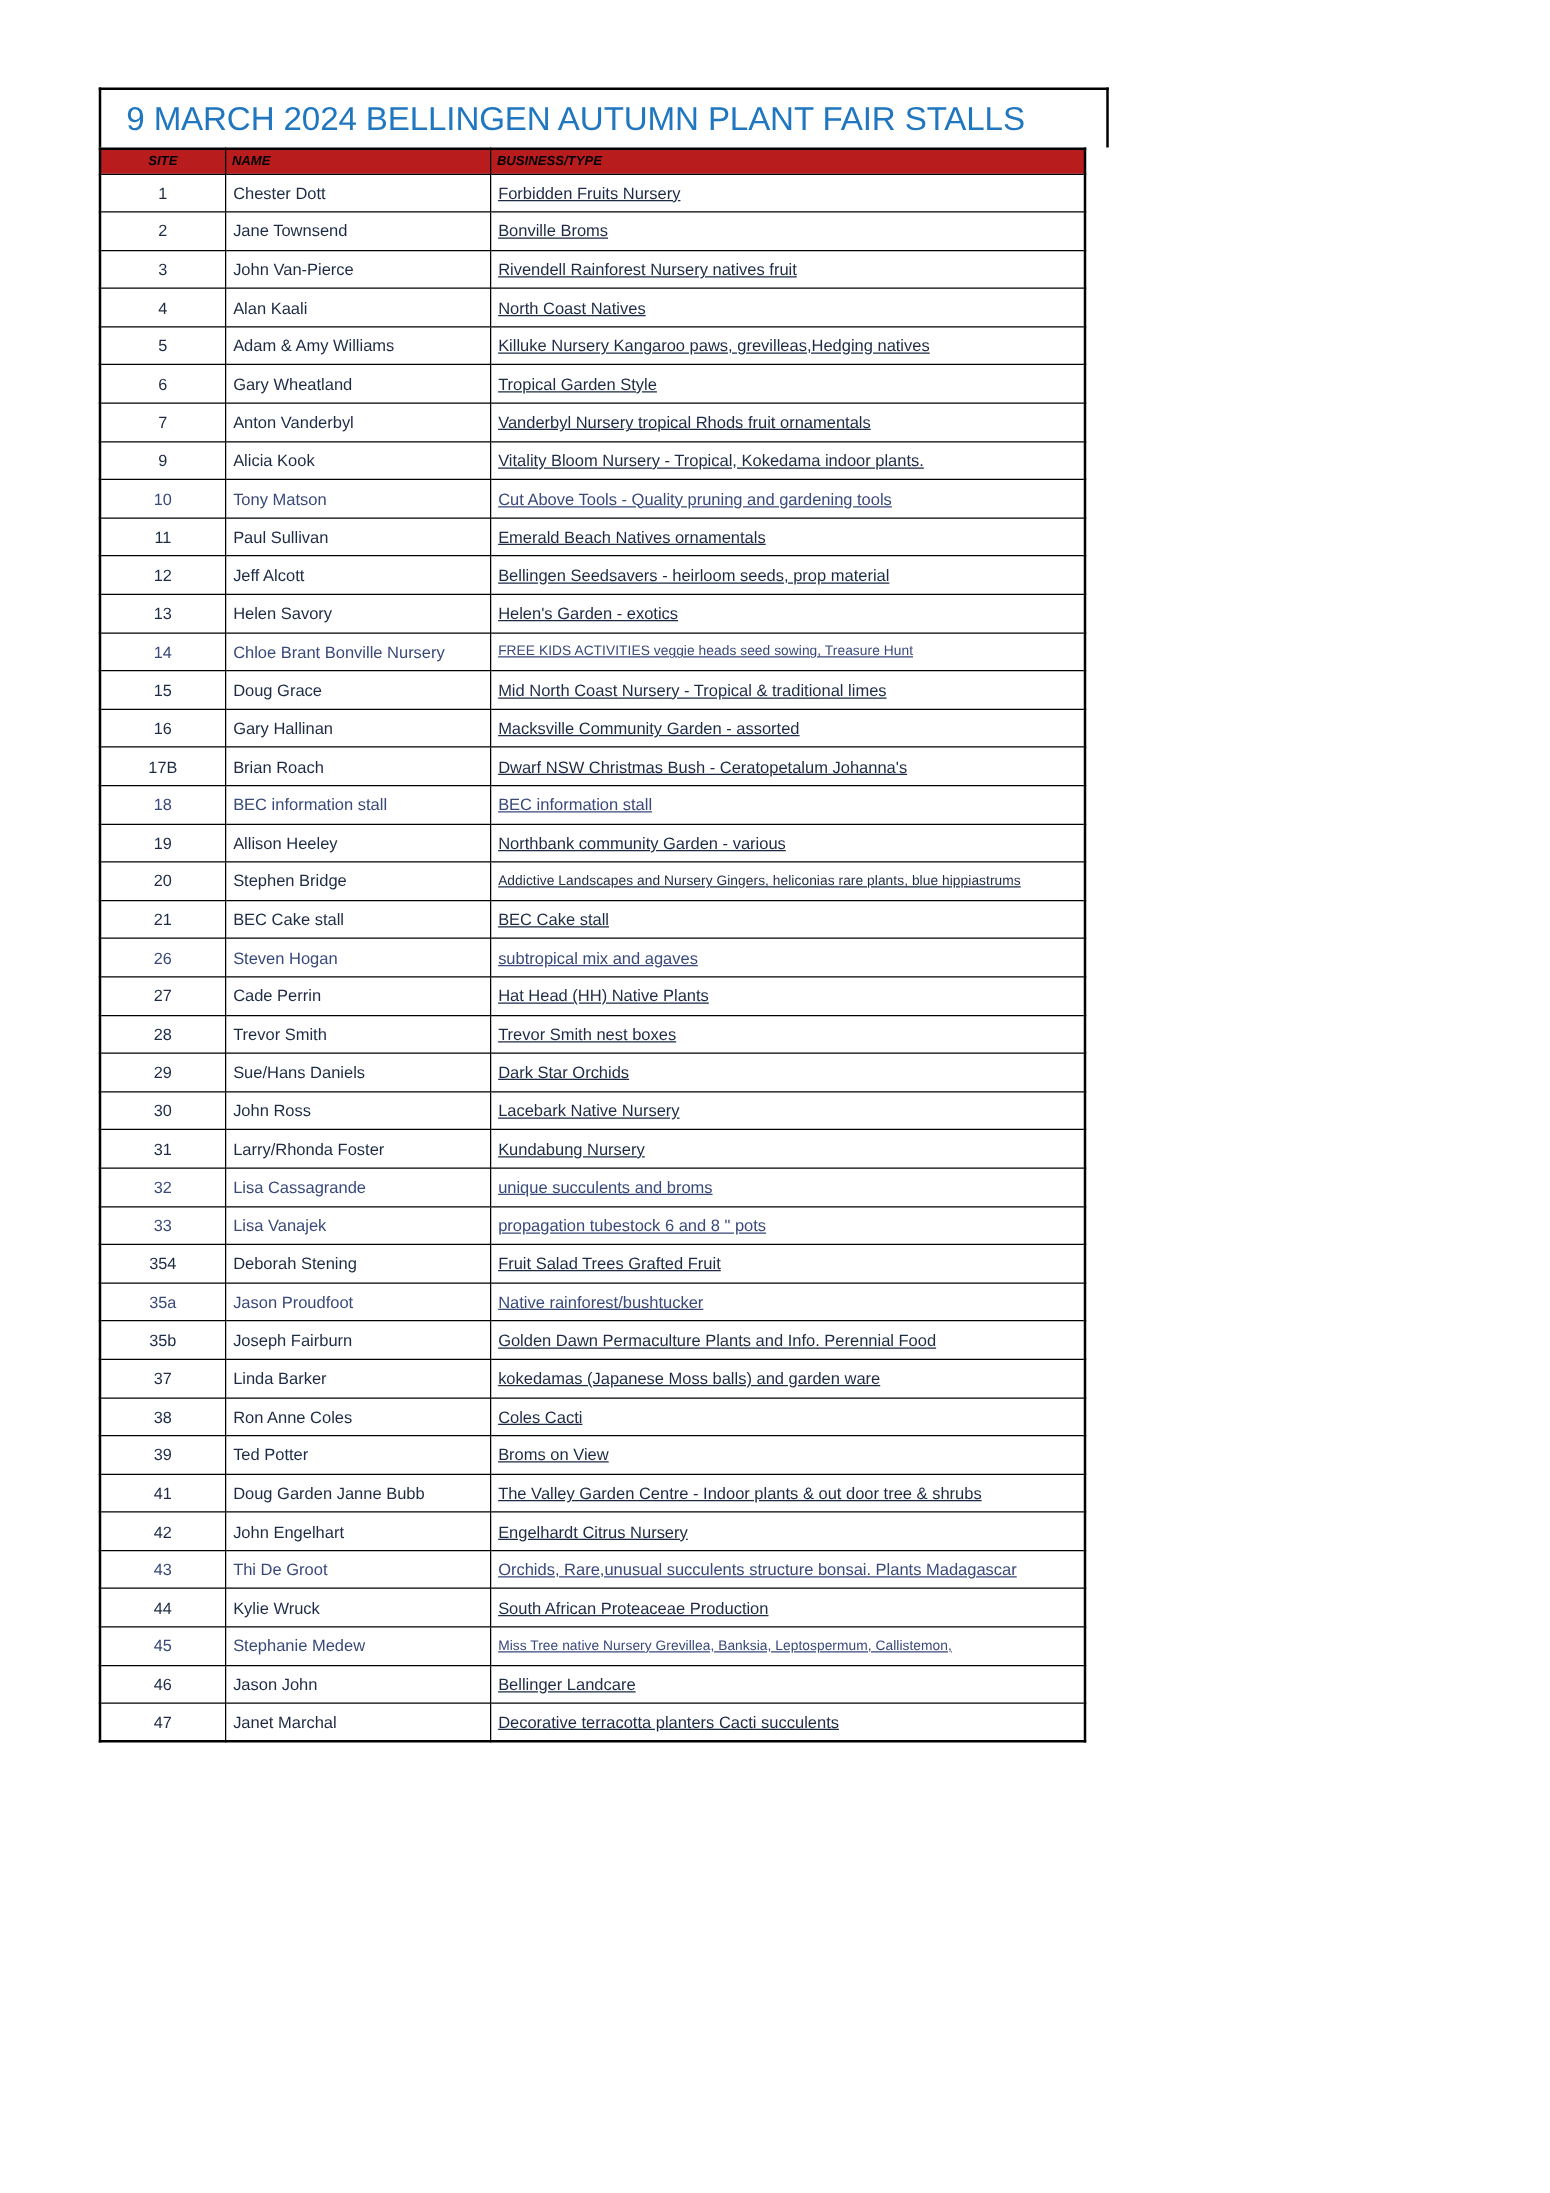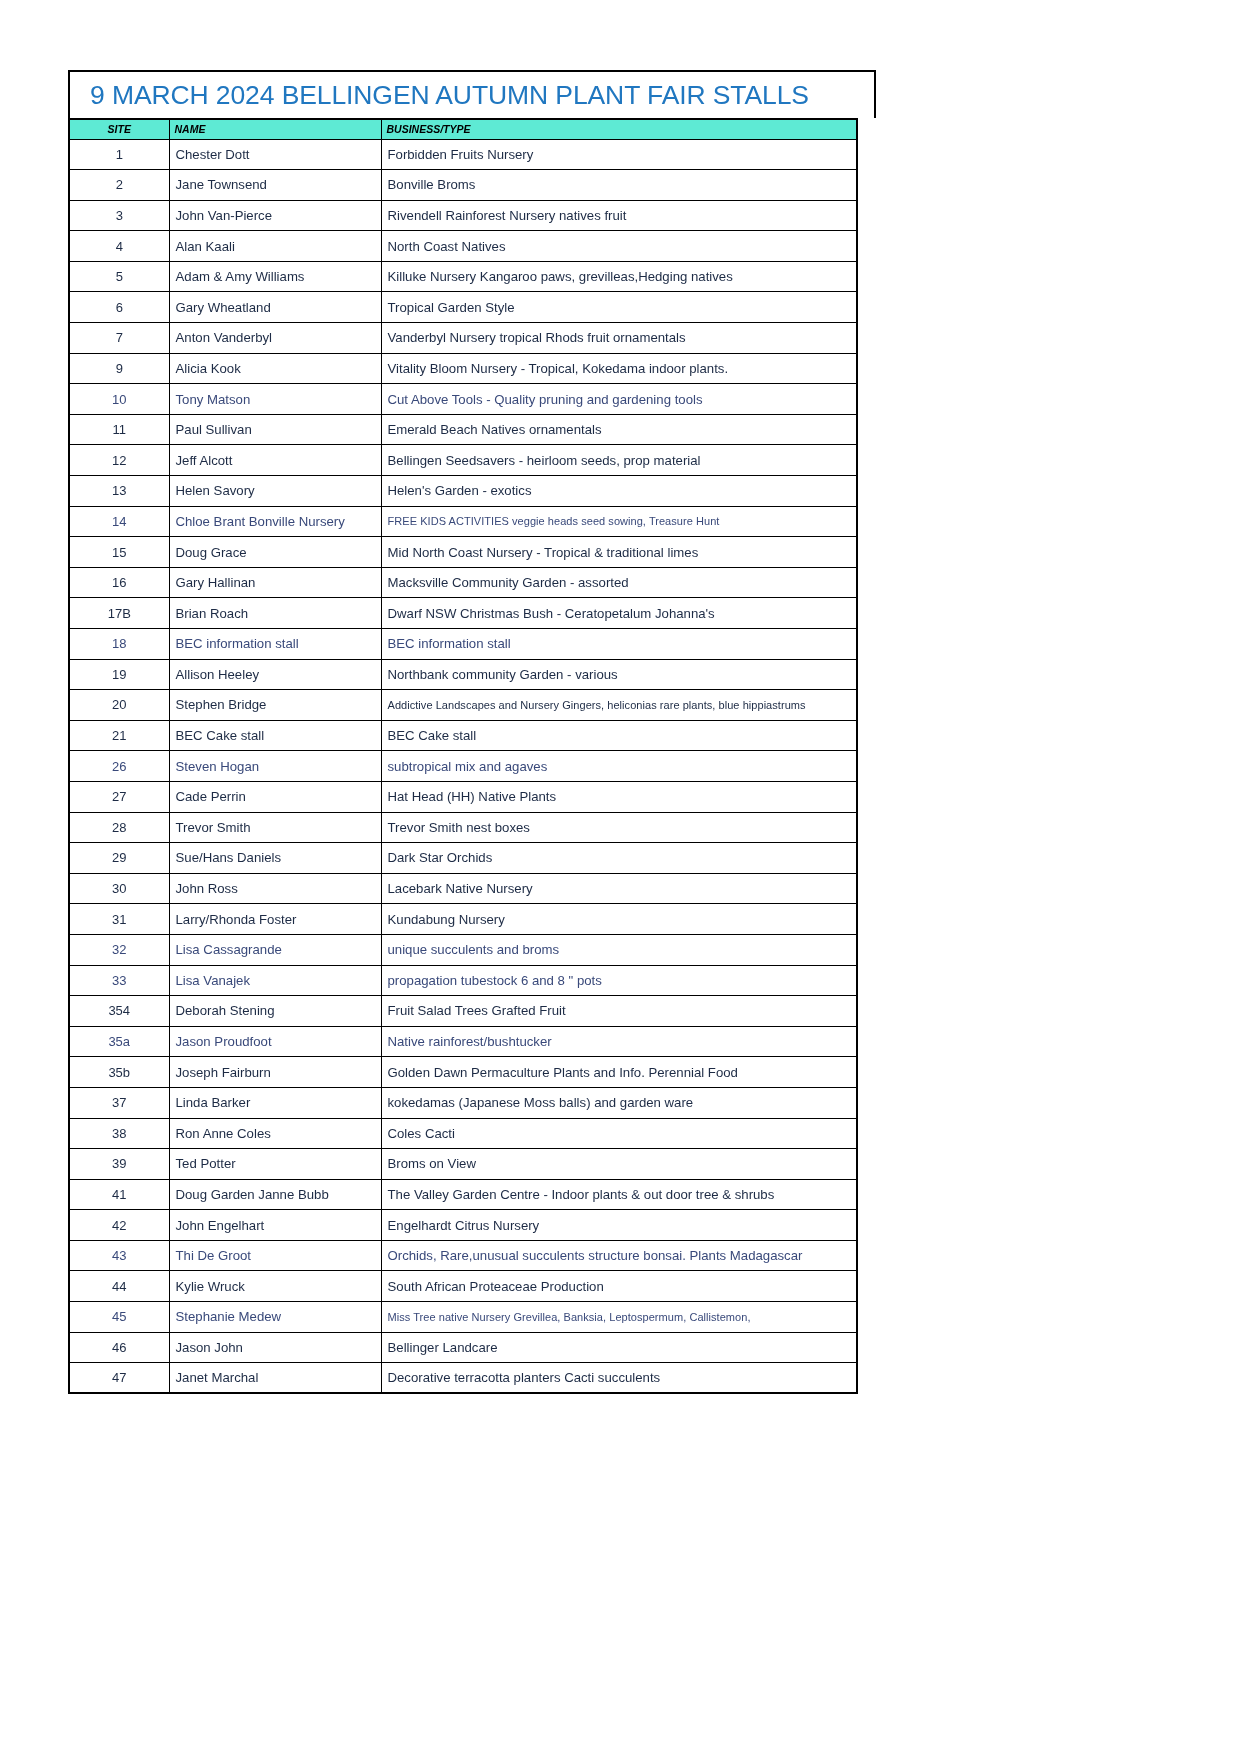--- a/index.html
+++ b/index.html
@@ -10,21 +10,21 @@
   body {
     width: 1240px;
     height: 1754px;
     font-family: "Liberation Sans", sans-serif;
     position: relative;
     overflow: hidden;
   }
 
   #page {
     position: absolute;
-    left: 68px;
+    left: 79px;
     top: 70px;
     width: 808px;
   }
 
   
   .title-band {
     border: 2px solid #000000;
     border-bottom: none;
     height: 48px;
     display: flex;
@@ -59,21 +59,21 @@
   
   table.stalls {
     border: 2px solid #000000;
   }
 
   col.c-site  { width: 100px; }
   col.c-name  { width: 212px; }
   col.c-biz   { width: 476px; }
 
   thead th {
-    background: #5eead4;
+    background: #b91c1c;
     height: 20px;
     font-size: 10.5px;
     font-weight: bold;
     font-style: italic;
     color: #000000;
     text-align: left;
   }
   thead th.th-site {
     text-align: center;
     padding-left: 0;
@@ -92,20 +92,21 @@
   }
   tbody td.site {
     text-align: center;
     font-size: 13px;
   }
   tbody td.name {
     padding-left: 6px;
   }
   tbody td.biz {
     padding-left: 6px;
+    text-decoration: underline;
   }
 
   
   tbody tr.tone-blue td { color: #39497A; }
   tbody td.small  { font-size: 11px; letter-spacing: 0.05px; }
   tbody td.nowrap { white-space: nowrap; overflow: hidden; }
 </style>
 </head>
 <body>
 

